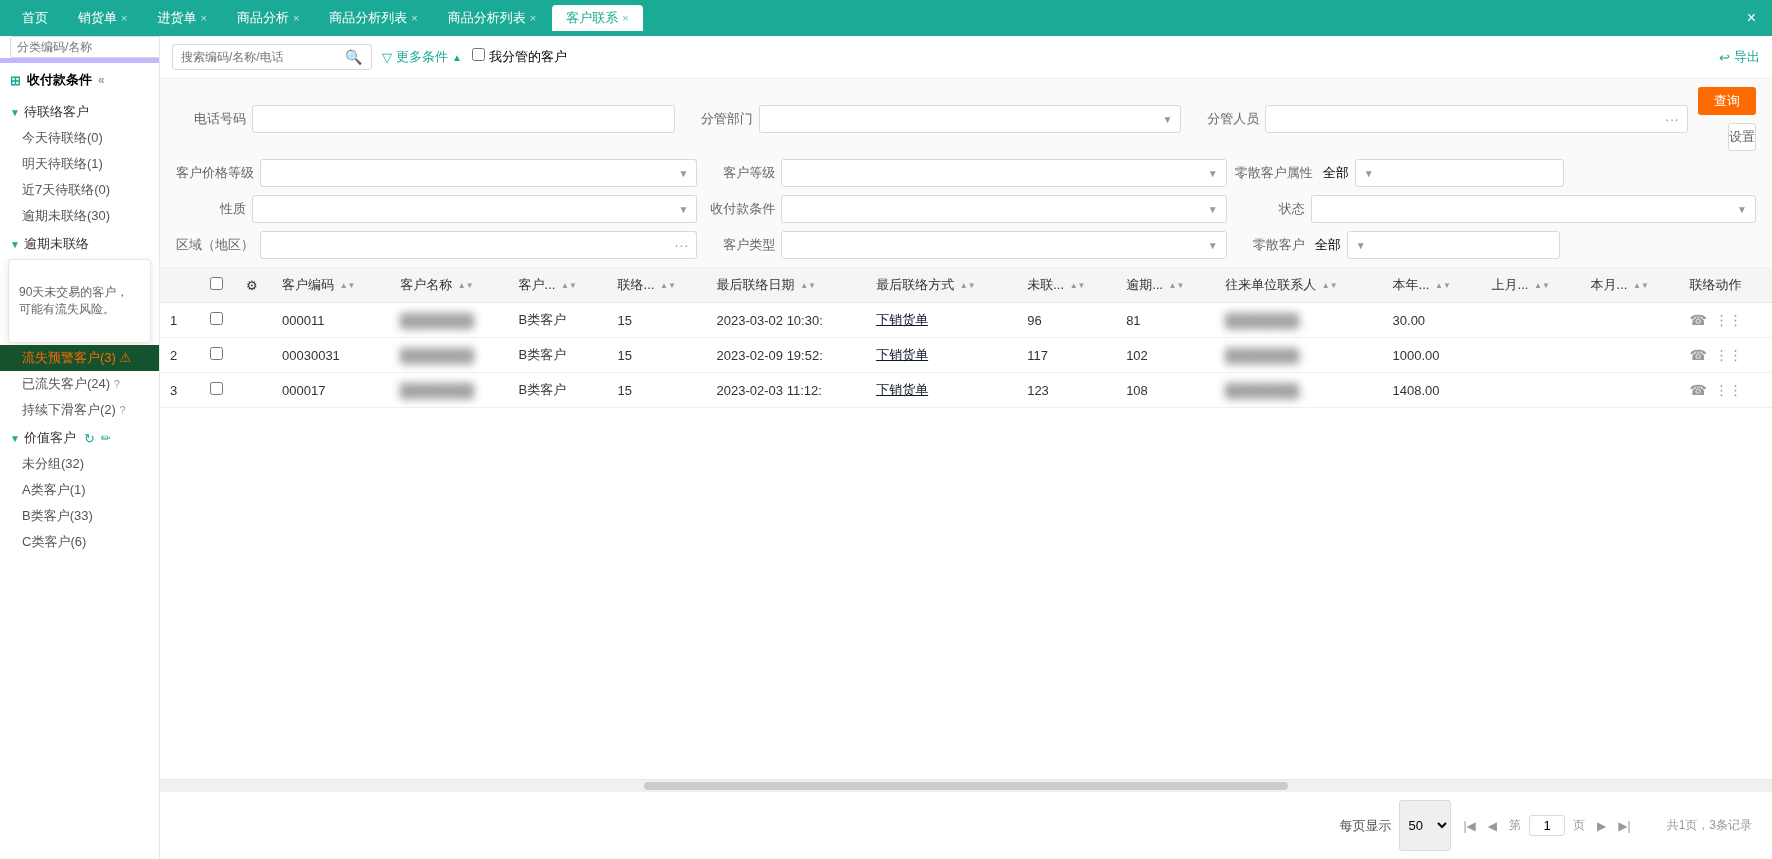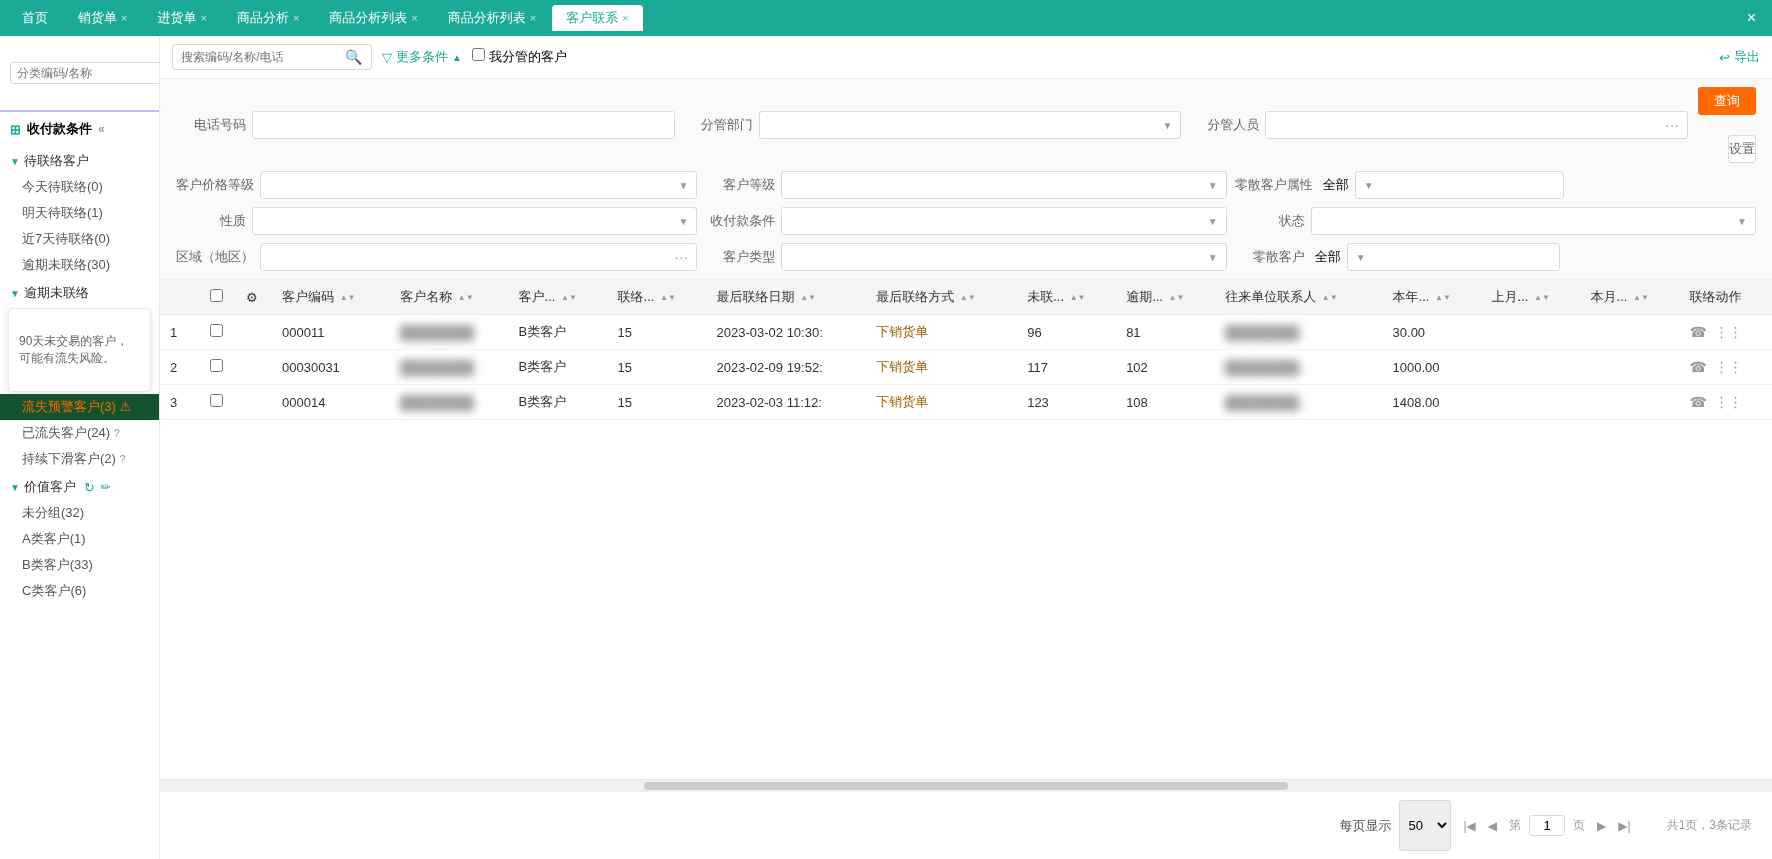--- a/index.html
+++ b/index.html
@@ -57,23 +57,23 @@
     .sidebar {
       width: 160px;
       background: white;
       border-right: 1px solid #e8e8e8;
       overflow-y: auto;
       flex-shrink: 0;
     }
     .sidebar-header {
       display: flex;
       align-items: center;
-      padding: 26px 10px;
+      padding: 0 10px;
       gap: 6px;
-      border-bottom: 2px solid #c4b5fd;
+      border-bottom: 5px solid #c4b5fd;
     }
     .sidebar-header input {
       flex: 1;
       border: 1px solid #d9d9d9;
       border-radius: 3px;
       padding: 3px 6px;
       font-size: 12px;
       outline: none;
     }
     .sidebar-all-customers {
@@ -267,21 +267,21 @@
       border-radius: 3px;
       padding: 4px 0;
       cursor: pointer;
       font-size: 13px;
       margin-top: 4px;
     }
     .action-buttons {
       display: flex;
       flex-direction: column;
       align-items: flex-end;
-      gap: 16px;
+      gap: 4px;
       justify-content: space-between;
       min-width: 60px;
     }
 
     
     .table-container {
       flex: 1;
       overflow: auto;
       background: white;
     }
@@ -310,21 +310,22 @@
       vertical-align: middle;
       margin-left: 2px;
     }
     table td {
       padding: 8px 10px;
       border-bottom: 1px solid #f0f0f0;
       color: #333;
       white-space: nowrap;
     }
     .link-text {
-      color: #a16207;
+      color: #0f172a;
+      text-decoration: underline;
       cursor: pointer;
     }
     .blurred {
       color: transparent;
       text-shadow: 0 0 8px rgba(0,0,0,0.4);
       user-select: none;
     }
     .table-icon {
       color: #999;
       cursor: pointer;
@@ -730,21 +731,21 @@
       <td></td>
       <td>
         <span class="table-icon" style="margin-right:4px;">☎</span>
         <span class="table-icon">⋮⋮</span>
       </td>
     </tr>
             <tr>
       <td>3</td>
       <td><input type="checkbox" style=""></td>
       <td></td>
-      <td>000014</td>
+      <td>000017</td>
       <td><span class="blurred">████████</span></td>
       <td>B类客户</td>
       <td>15</td>
       <td>2023-02-03 11:12:</td>
       <td><span class="link-text">下销货单</span></td>
       <td>123</td>
       <td>108</td>
       <td><span class="blurred">████████...</span></td>
       <td>1408.00</td>
       <td></td>

